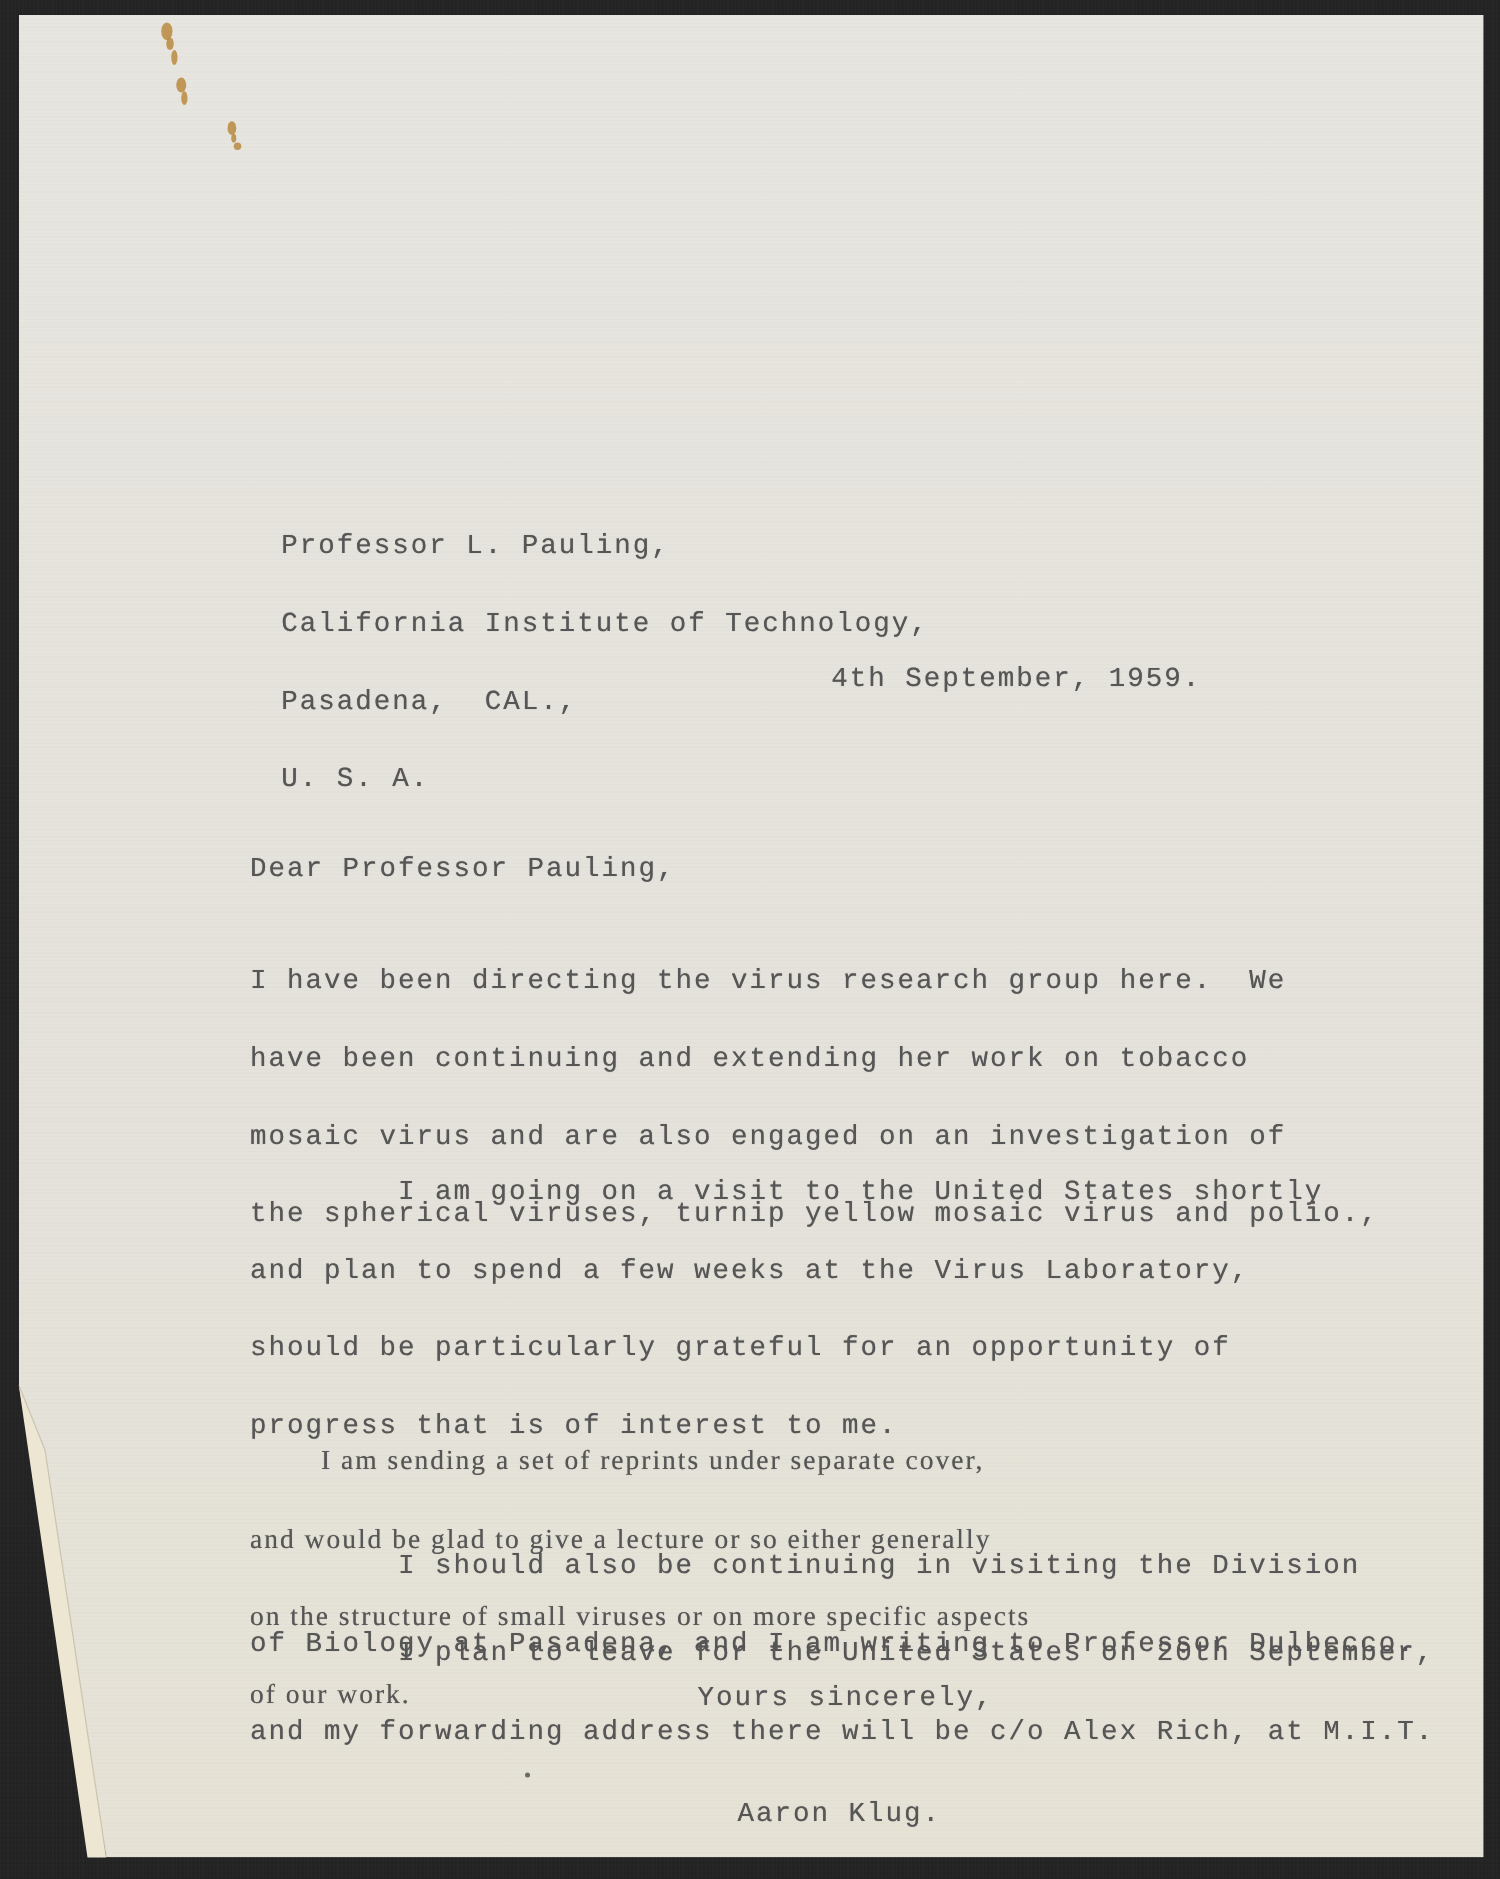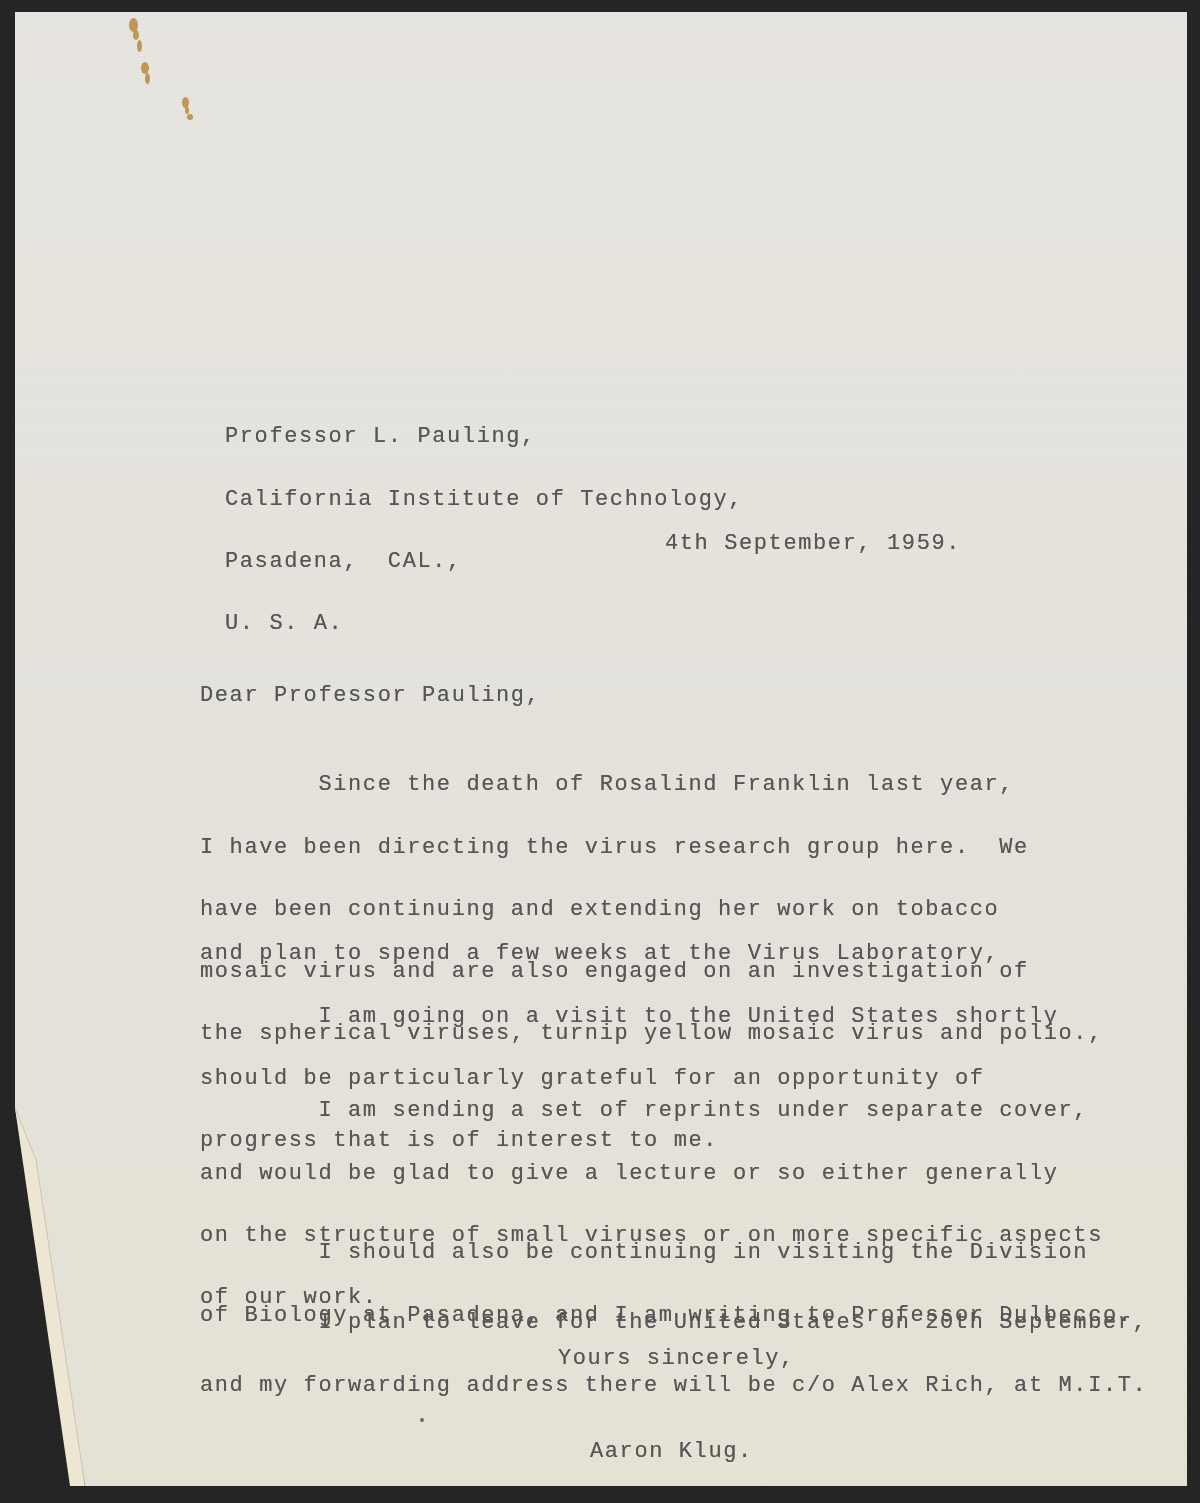--- a/index.html
+++ b/index.html
@@ -94,35 +94,34 @@
   <span class="line">California Institute of Technology,</span>
   <span class="line">Pasadena,  CAL.,</span>
   <span class="line">U. S. A.</span>
 </div>
 
 <div class="typed" style="left:665px;top:534px;">4th September, 1959.</div>
 
 <div class="typed" style="left:200px;top:686px;">Dear Professor Pauling,</div>
 
 <div class="typed" style="left:200px;top:734px;">
-  <span class="line">        Since the death of Rosalind Franklin last year,</span>
   <span class="line">I have been directing the virus research group here.  We</span>
   <span class="line">have been continuing and extending her work on tobacco</span>
   <span class="line">mosaic virus and are also engaged on an investigation of</span>
   <span class="line">the spherical viruses, turnip yellow mosaic virus and polio.,</span>
 </div>
 
 <div class="typed" style="left:200px;top:903px;">
+  <span class="line">        I am going on a visit to the United States shortly</span>
   <span class="line">and plan to spend a few weeks at the Virus Laboratory,</span>
-  <span class="line">        I am going on a visit to the United States shortly</span>
   <span class="line">should be particularly grateful for an opportunity of</span>
   <span class="line">progress that is of interest to me.</span>
 </div>
 
-<div class="typed" style="left:200px;top:1060px;">
+<div class="typed" style="left:200px;top:1117px;font-family:Liberation Serif, serif;">
   <span class="line">        I am sending a set of reprints under separate cover,</span>
   <span class="line">and would be glad to give a lecture or so either generally</span>
   <span class="line">on the structure of small viruses or on more specific aspects</span>
   <span class="line">of our work.</span>
 </div>
 
 <div class="typed" style="left:200px;top:1202px;">
   <span class="line">        I should also be continuing in visiting the Division</span>
   <span class="line">of Biology at Pasadena, and I am writing to Professor Dulbecco.</span>
 </div>

